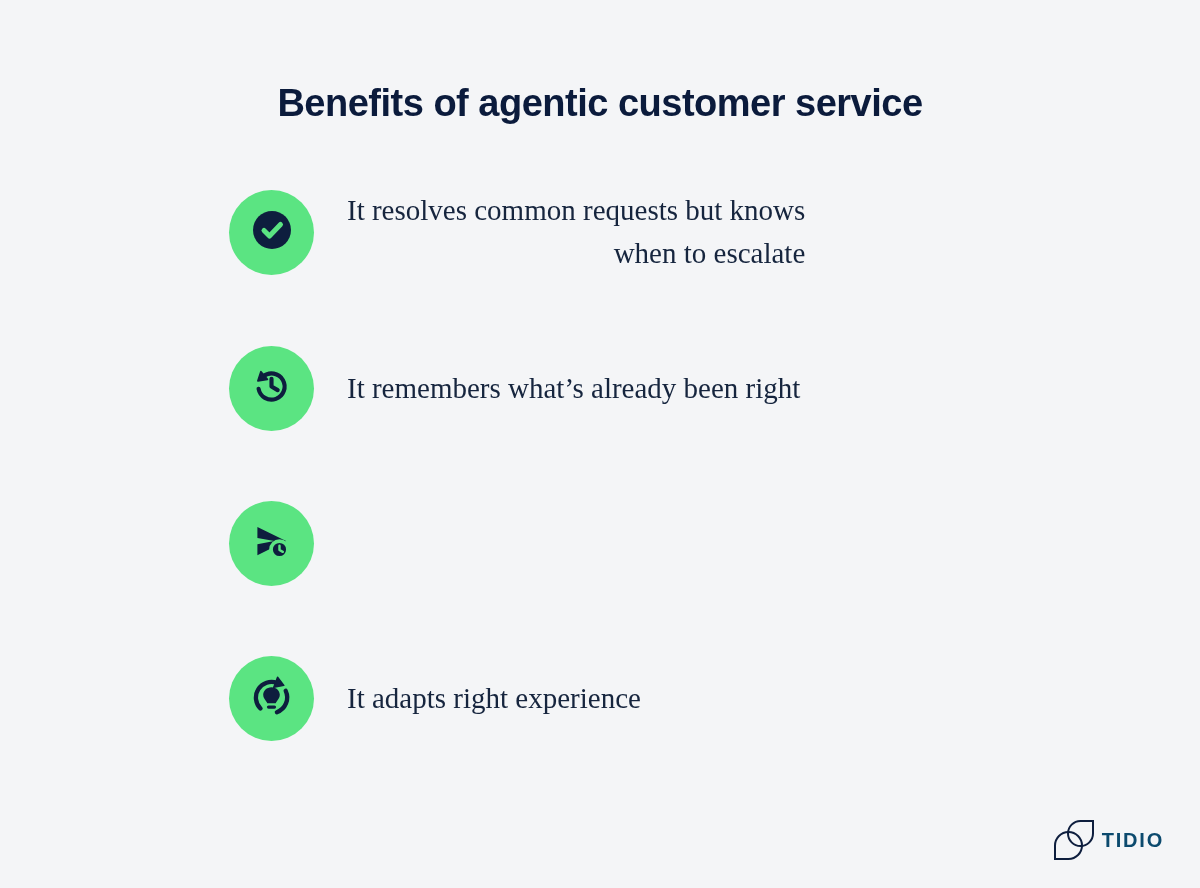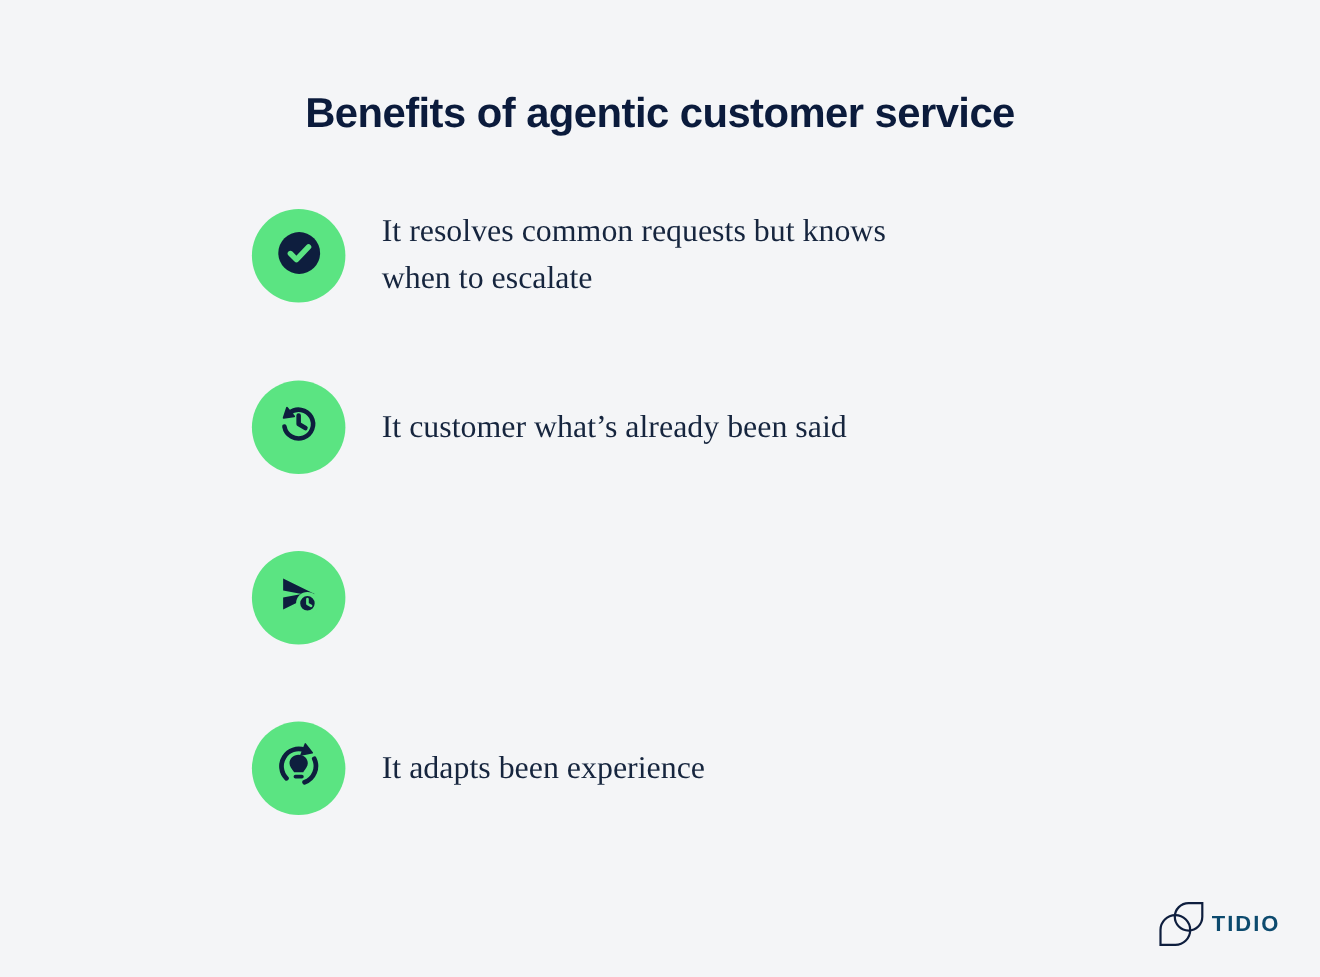--- a/index.html
+++ b/index.html
@@ -10,21 +10,21 @@
     position:relative;overflow:hidden;
   }
   .canvas{position:absolute;inset:0;}
   .title{
     position:absolute;top:57px;left:0;width:100%;
     text-align:center;
     font-size:38px;font-weight:800;letter-spacing:-0.5px;
     color:#0B1B3C;
     font-family:"Liberation Sans",sans-serif;
   }
-  .row{position:absolute;left:229px;display:flex;align-items:center;min-height:86px;}
+  .row{position:absolute;left:229px;display:flex;align-items:center;min-height:86px;text-align:right;}
   .row-1{top:189px}
   .row-2{top:345px}
   .row-3{top:500px}
   .row-4{top:655px}
   .icon-circle{
     width:85px;height:85px;border-radius:50%;
     background:#5BE482;
     display:flex;align-items:center;justify-content:center;
     flex:0 0 85px;
   }
@@ -82,21 +82,21 @@
   <div class="row row-2">
     <div class="icon-circle">
       <span>
         <svg width="47" height="47" viewBox="0 0 52 52">
           <path d="M16.7 14.9 A14.5 14.5 0 1 1 11.7 28.5" fill="none" stroke="#0E1E3E" stroke-width="4.6" stroke-linecap="round"></path>
           <polygon points="11,19.7 21.4,18.2 14.3,9.7" fill="#0E1E3E" stroke="#0E1E3E" stroke-width="2" stroke-linejoin="round"></polygon>
           <path d="M26 17.5 V26 L32.8 30" fill="none" stroke="#0E1E3E" stroke-width="4.6" stroke-linecap="round" stroke-linejoin="round"></path>
         </svg>
       </span>
     </div>
-    <div class="benefit-text">It customer what’s already been said</div>
+    <div class="benefit-text">It remembers what’s already been right</div>
   </div>
 
   <div class="row row-3">
     <div class="icon-circle">
       <span>
         <svg width="47" height="47" viewBox="0 0 50 50">
           <path d="M10 39.5 V27.8 L28 24.5 L10 21.2 V9.5 L40.5 24.5 Z" fill="#0E1E3E"></path>
           <circle cx="33.5" cy="33.5" r="9" fill="#0E1E3E" stroke="#5BE482" stroke-width="4"></circle>
           <path d="M33.5 29.5 V34 L37 36" fill="none" stroke="#5BE482" stroke-width="2.6" stroke-linecap="round" stroke-linejoin="round"></path>
         </svg>
@@ -109,21 +109,21 @@
       <span>
         <svg width="47" height="47" viewBox="0 0 48 48">
           <path d="M12.7 36.3 A16 16 0 0 1 29.5 10" fill="none" stroke="#0E1E3E" stroke-width="4.4" stroke-linecap="round"></path>
           <polygon points="36.6,12.6 26.2,14.7 30.2,4.4" fill="#0E1E3E" stroke="#0E1E3E" stroke-width="1.5" stroke-linejoin="round"></polygon>
           <path d="M38.5 18.2 A16 16 0 0 1 29.5 40" fill="none" stroke="#0E1E3E" stroke-width="4.4" stroke-linecap="round"></path>
           <path d="M24 14.5 C29 14.5 32.5 18.2 32.5 22.3 C32.5 25.5 30.3 27.4 28.8 29.8 L28.3 30.8 L19.7 30.8 L19.2 29.8 C17.7 27.4 15.5 25.5 15.5 22.3 C15.5 18.2 19 14.5 24 14.5 Z" fill="#0E1E3E"></path>
           <line x1="21" y1="34.8" x2="27" y2="34.8" stroke="#0E1E3E" stroke-width="3.4" stroke-linecap="round"></line>
         </svg>
       </span>
     </div>
-    <div class="benefit-text">It adapts been experience</div>
+    <div class="benefit-text">It adapts right experience</div>
   </div>
 
   <div class="brand">
     <div class="brand-mark">
       <div class="petal petal-left"></div>
       <div class="petal petal-right"></div>
     </div>
     <span class="brand-name">TIDIO</span>
   </div>
 

